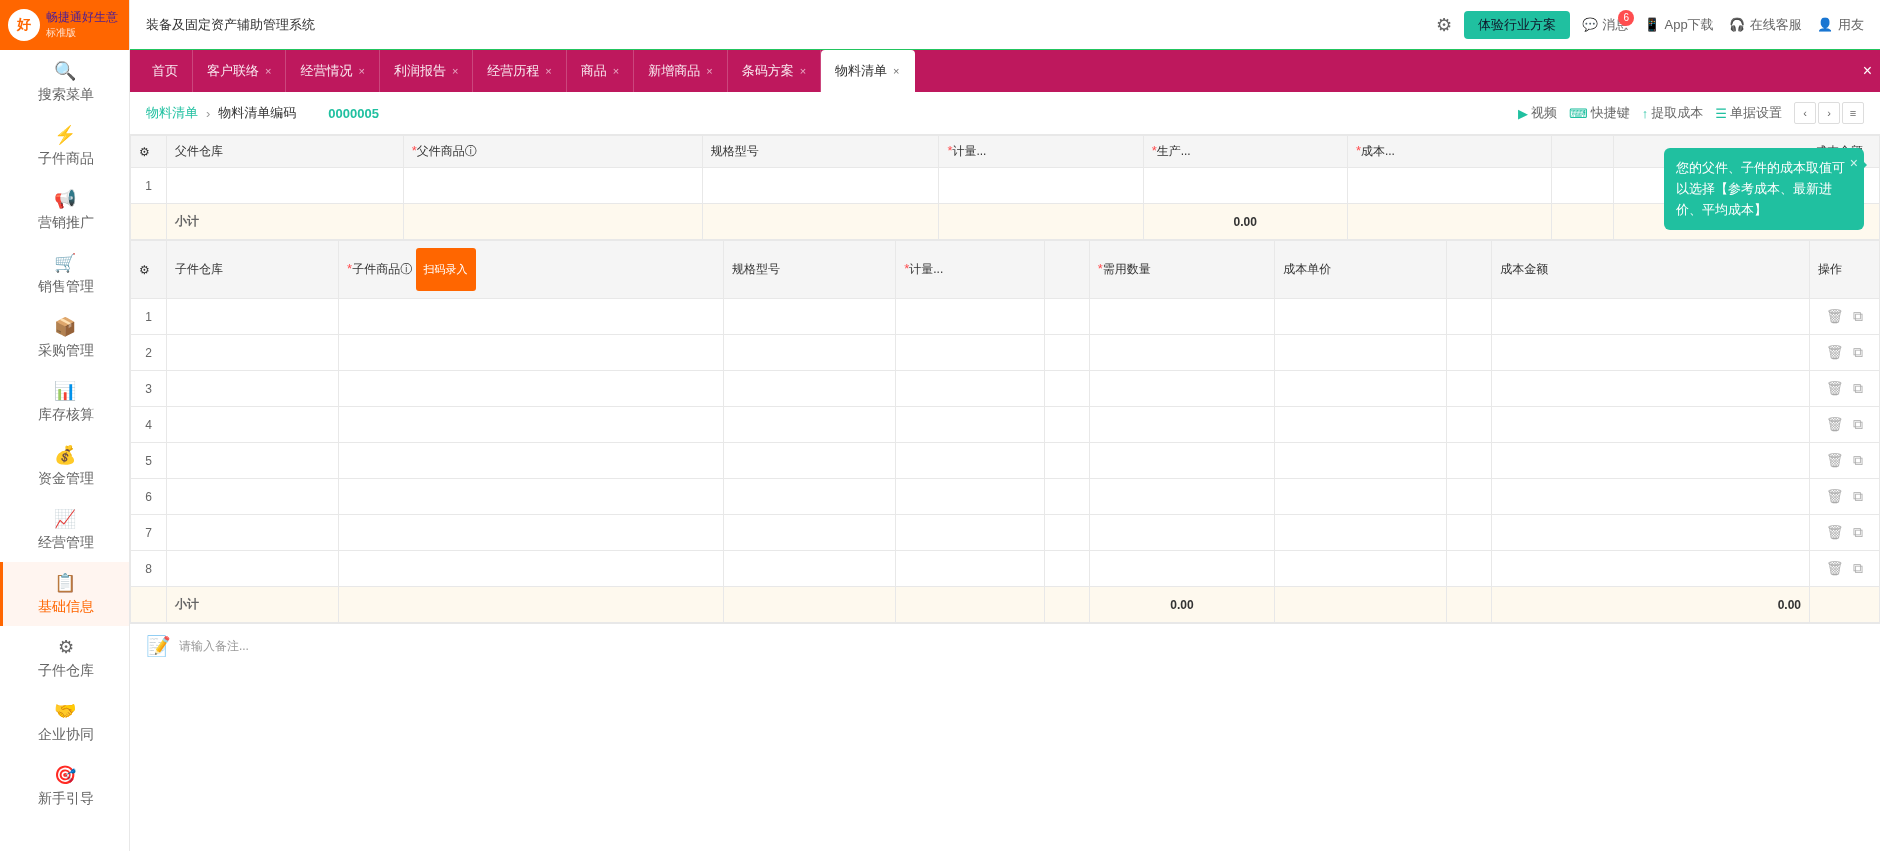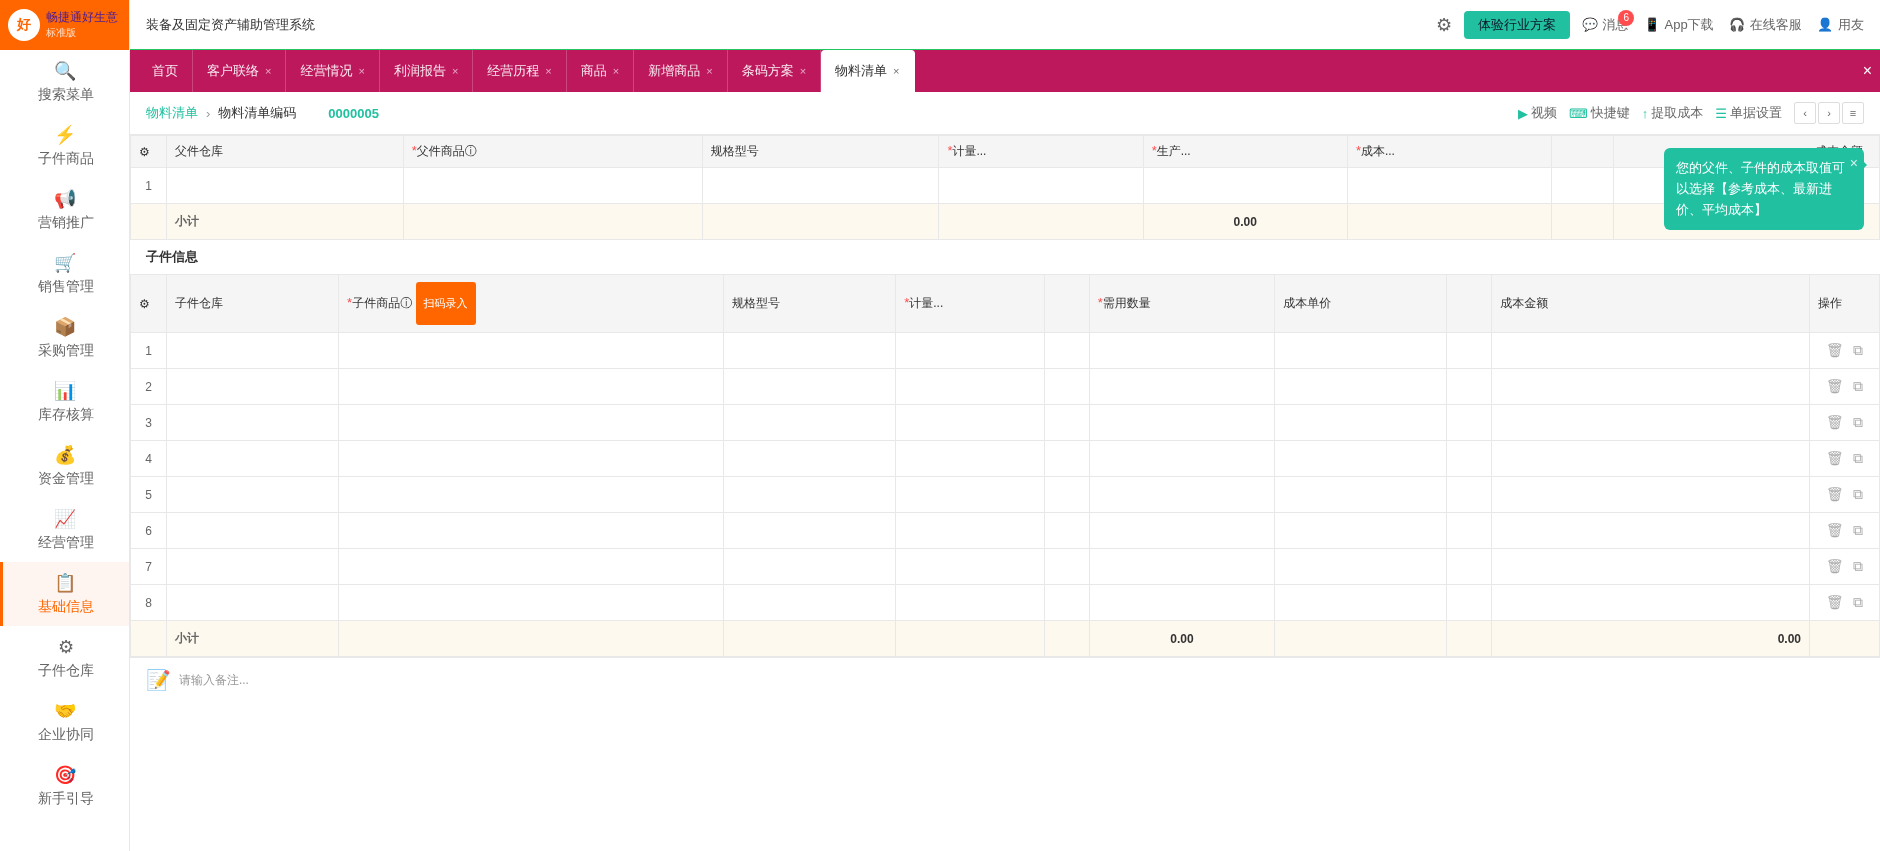--- a/index.html
+++ b/index.html
@@ -270,21 +270,20 @@
             <td style="text-align:center; font-weight:bold;">0.00</td>
             <td></td>
             <td></td>
             <td style="text-align:right; padding-right:16px; font-weight:bold;">0.00</td>
           </tr>
         </tbody>
       </table>
     </div>
 
     <div class="section sub-section">
-      <div class="section-title">子件信息</div>
       <table class="data-table">
         <thead>
           <tr>
             <th class="th-settings">⚙</th>
             <th>子件仓库</th>
             <th><span class="required-star">*</span>子件商品ⓘ <button class="scan-btn">扫码录入</button></th>
             <th>规格型号</th>
             <th><span class="required-star">*</span>计量...</th>
             <th></th>
             <th><span class="required-star">*</span>需用数量</th>

